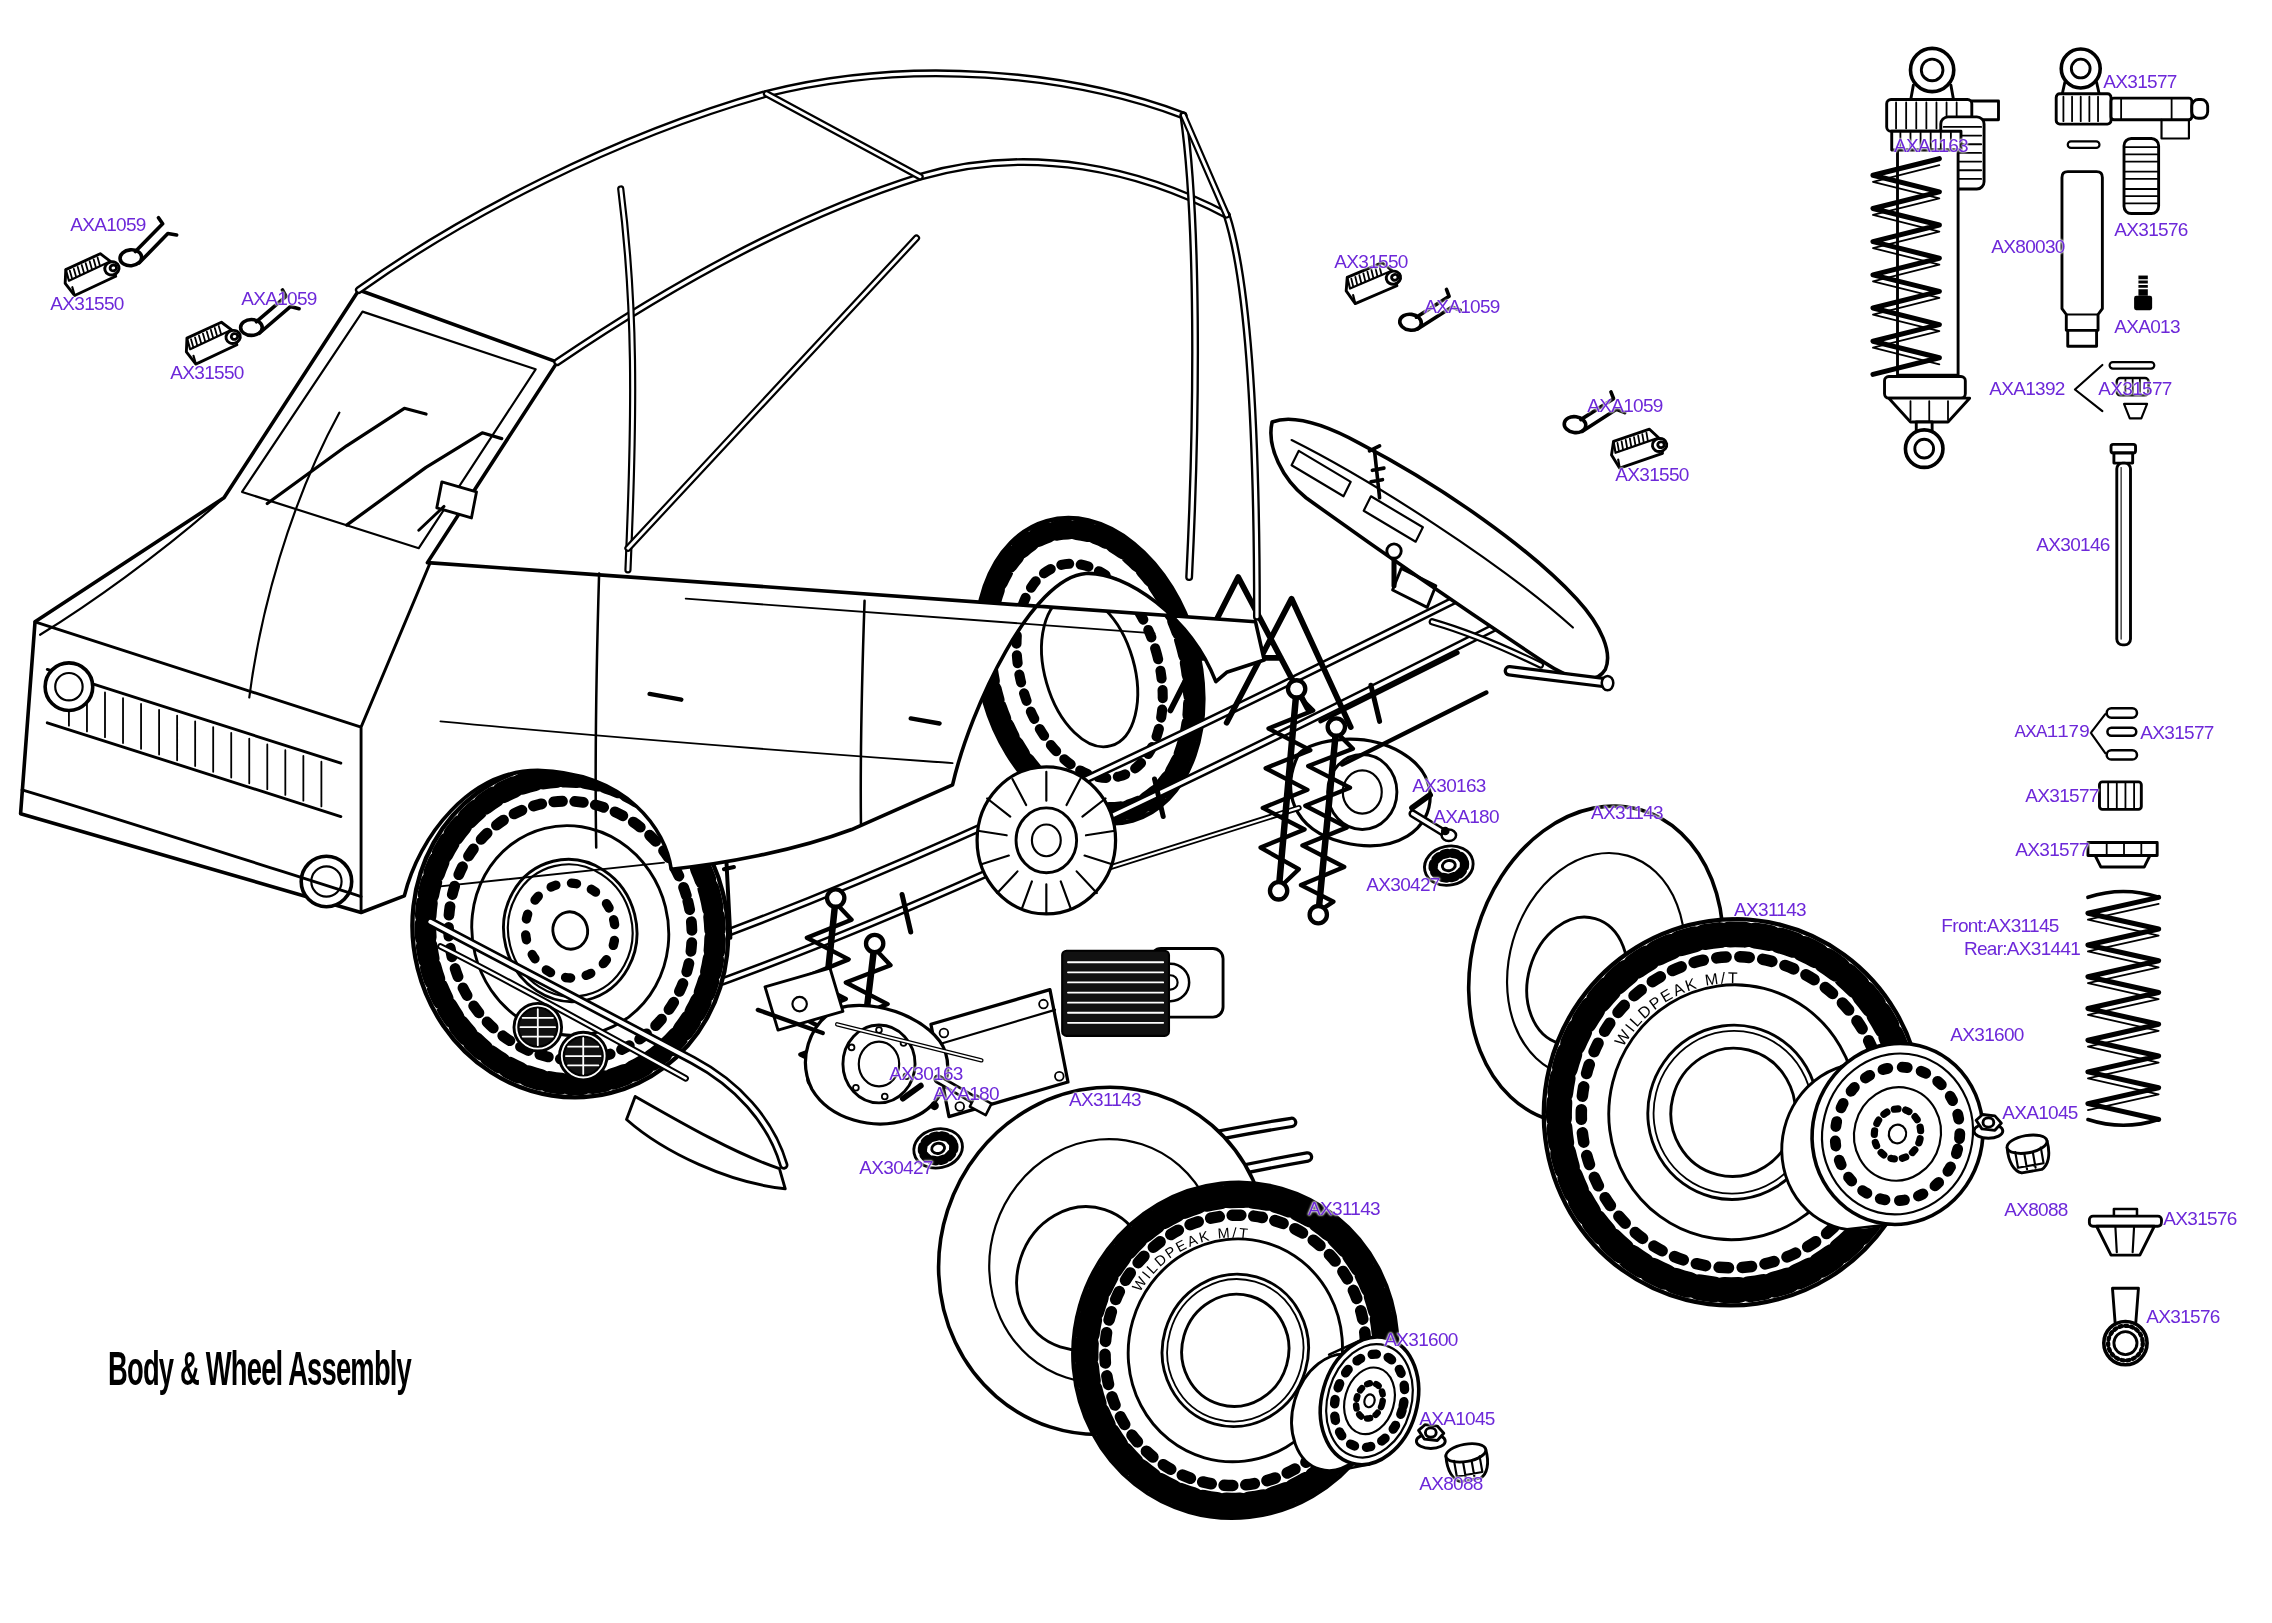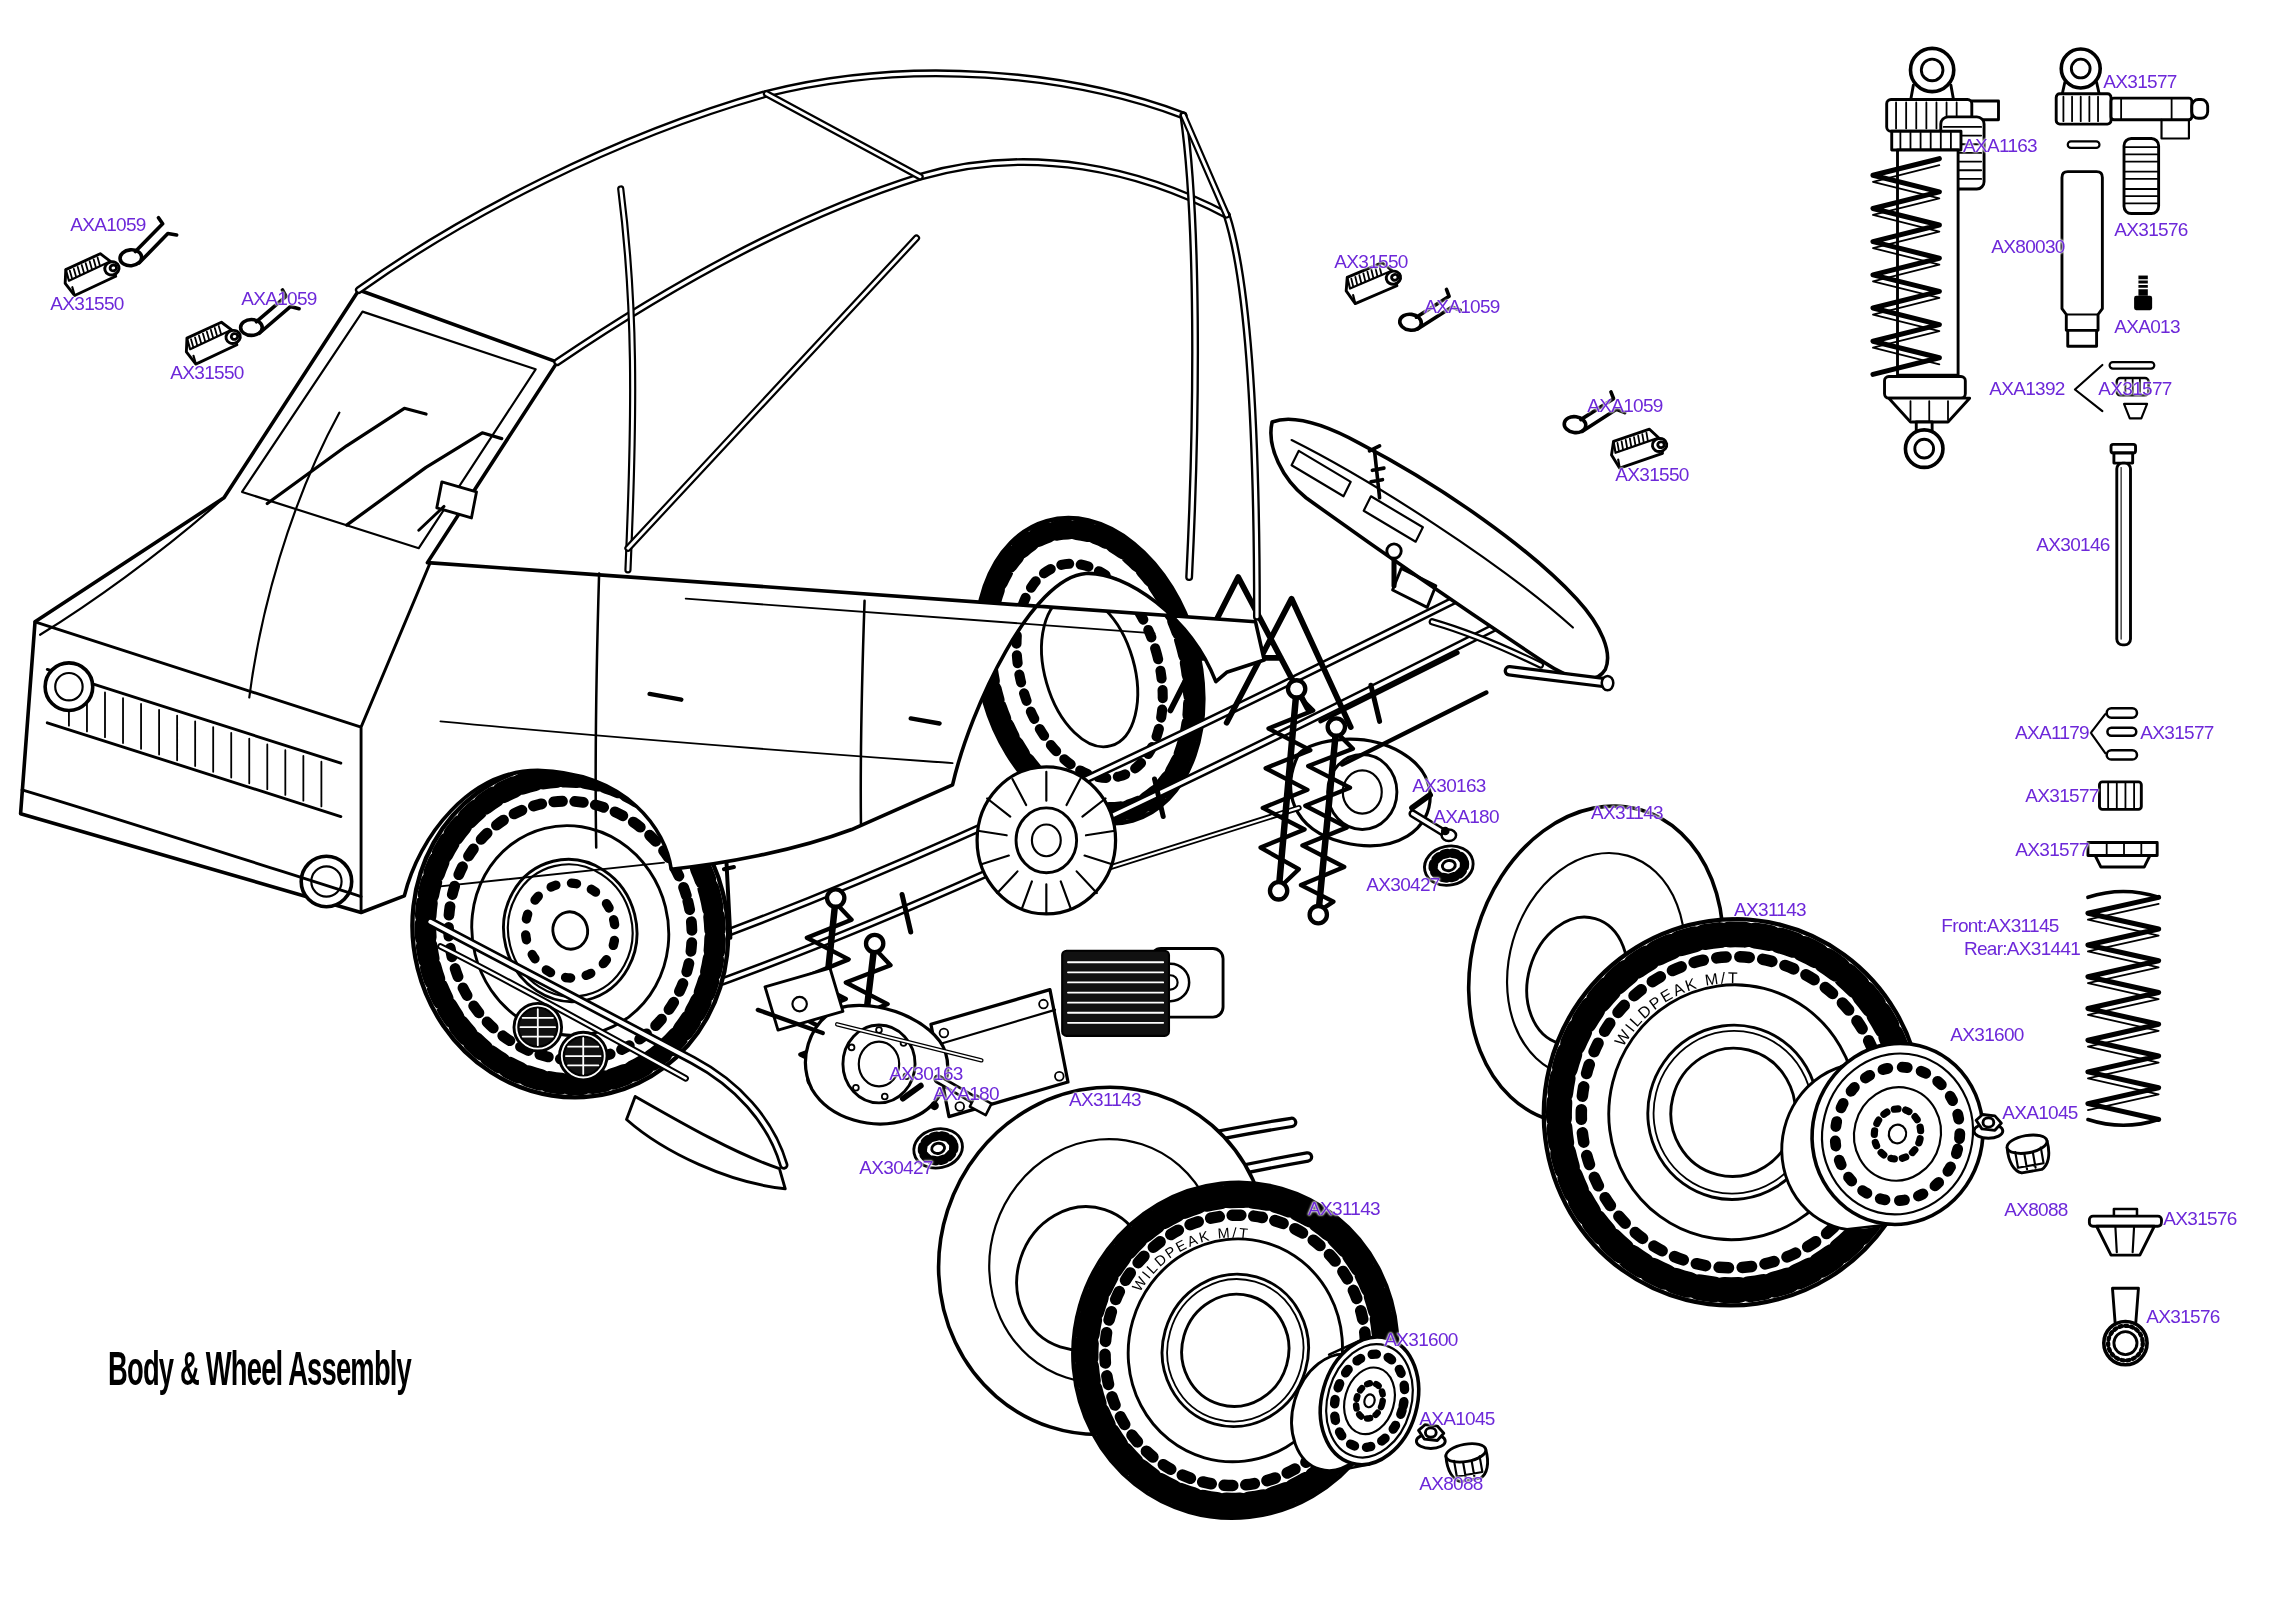--- a/index.html
+++ b/index.html
@@ -426,28 +426,28 @@
 <div class="labels-layer">
       <div class="part-label" style="left: 108px; top: 225px;">AXA1059</div>
       <div class="part-label" style="left: 87px; top: 304px;">AX31550</div>
       <div class="part-label" style="left: 279px; top: 299px;">AXA1059</div>
       <div class="part-label" style="left: 207px; top: 373px;">AX31550</div>
       <div class="part-label" style="left: 1371px; top: 262px;">AX31550</div>
       <div class="part-label" style="left: 1462px; top: 307px;">AXA1059</div>
       <div class="part-label" style="left: 1625px; top: 406px;">AXA1059</div>
       <div class="part-label" style="left: 1652px; top: 475px;">AX31550</div>
       <div class="part-label" style="left: 2140px; top: 82px;">AX31577</div>
-      <div class="part-label" style="left: 2000px; top: 146px;">AXA1163</div>
+      <div class="part-label" style="left: 1931px; top: 146px;">AXA1163</div>
       <div class="part-label" style="left: 2151px; top: 230px;">AX31576</div>
       <div class="part-label" style="left: 2028px; top: 247px;">AX80030</div>
       <div class="part-label" style="left: 2147px; top: 327px;">AXA013</div>
       <div class="part-label" style="left: 2027px; top: 389px;">AXA1392</div>
       <div class="part-label" style="left: 2135px; top: 389px;">AX31577</div>
       <div class="part-label" style="left: 2073px; top: 545px;">AX30146</div>
-      <div class="part-label" style="left: 2052px; top: 733px;">AXA1179</div>
+      <div class="part-label" style="left: 2052px; top: 733px; font-family: Liberation Mono, monospace;">AXA1179</div>
       <div class="part-label" style="left: 2177px; top: 733px;">AX31577</div>
       <div class="part-label" style="left: 2062px; top: 796px;">AX31577</div>
       <div class="part-label" style="left: 2052px; top: 850px;">AX31577</div>
       <div class="part-label" style="left: 2000px; top: 926px;">Front:AX31145</div>
       <div class="part-label" style="left: 2022px; top: 949px;">Rear:AX31441</div>
       <div class="part-label" style="left: 1627px; top: 813px;">AX31143</div>
       <div class="part-label" style="left: 1449px; top: 786px;">AX30163</div>
       <div class="part-label" style="left: 1466px; top: 817px;">AXA180</div>
       <div class="part-label" style="left: 1403px; top: 885px;">AX30427</div>
       <div class="part-label" style="left: 1770px; top: 910px;">AX31143</div>

